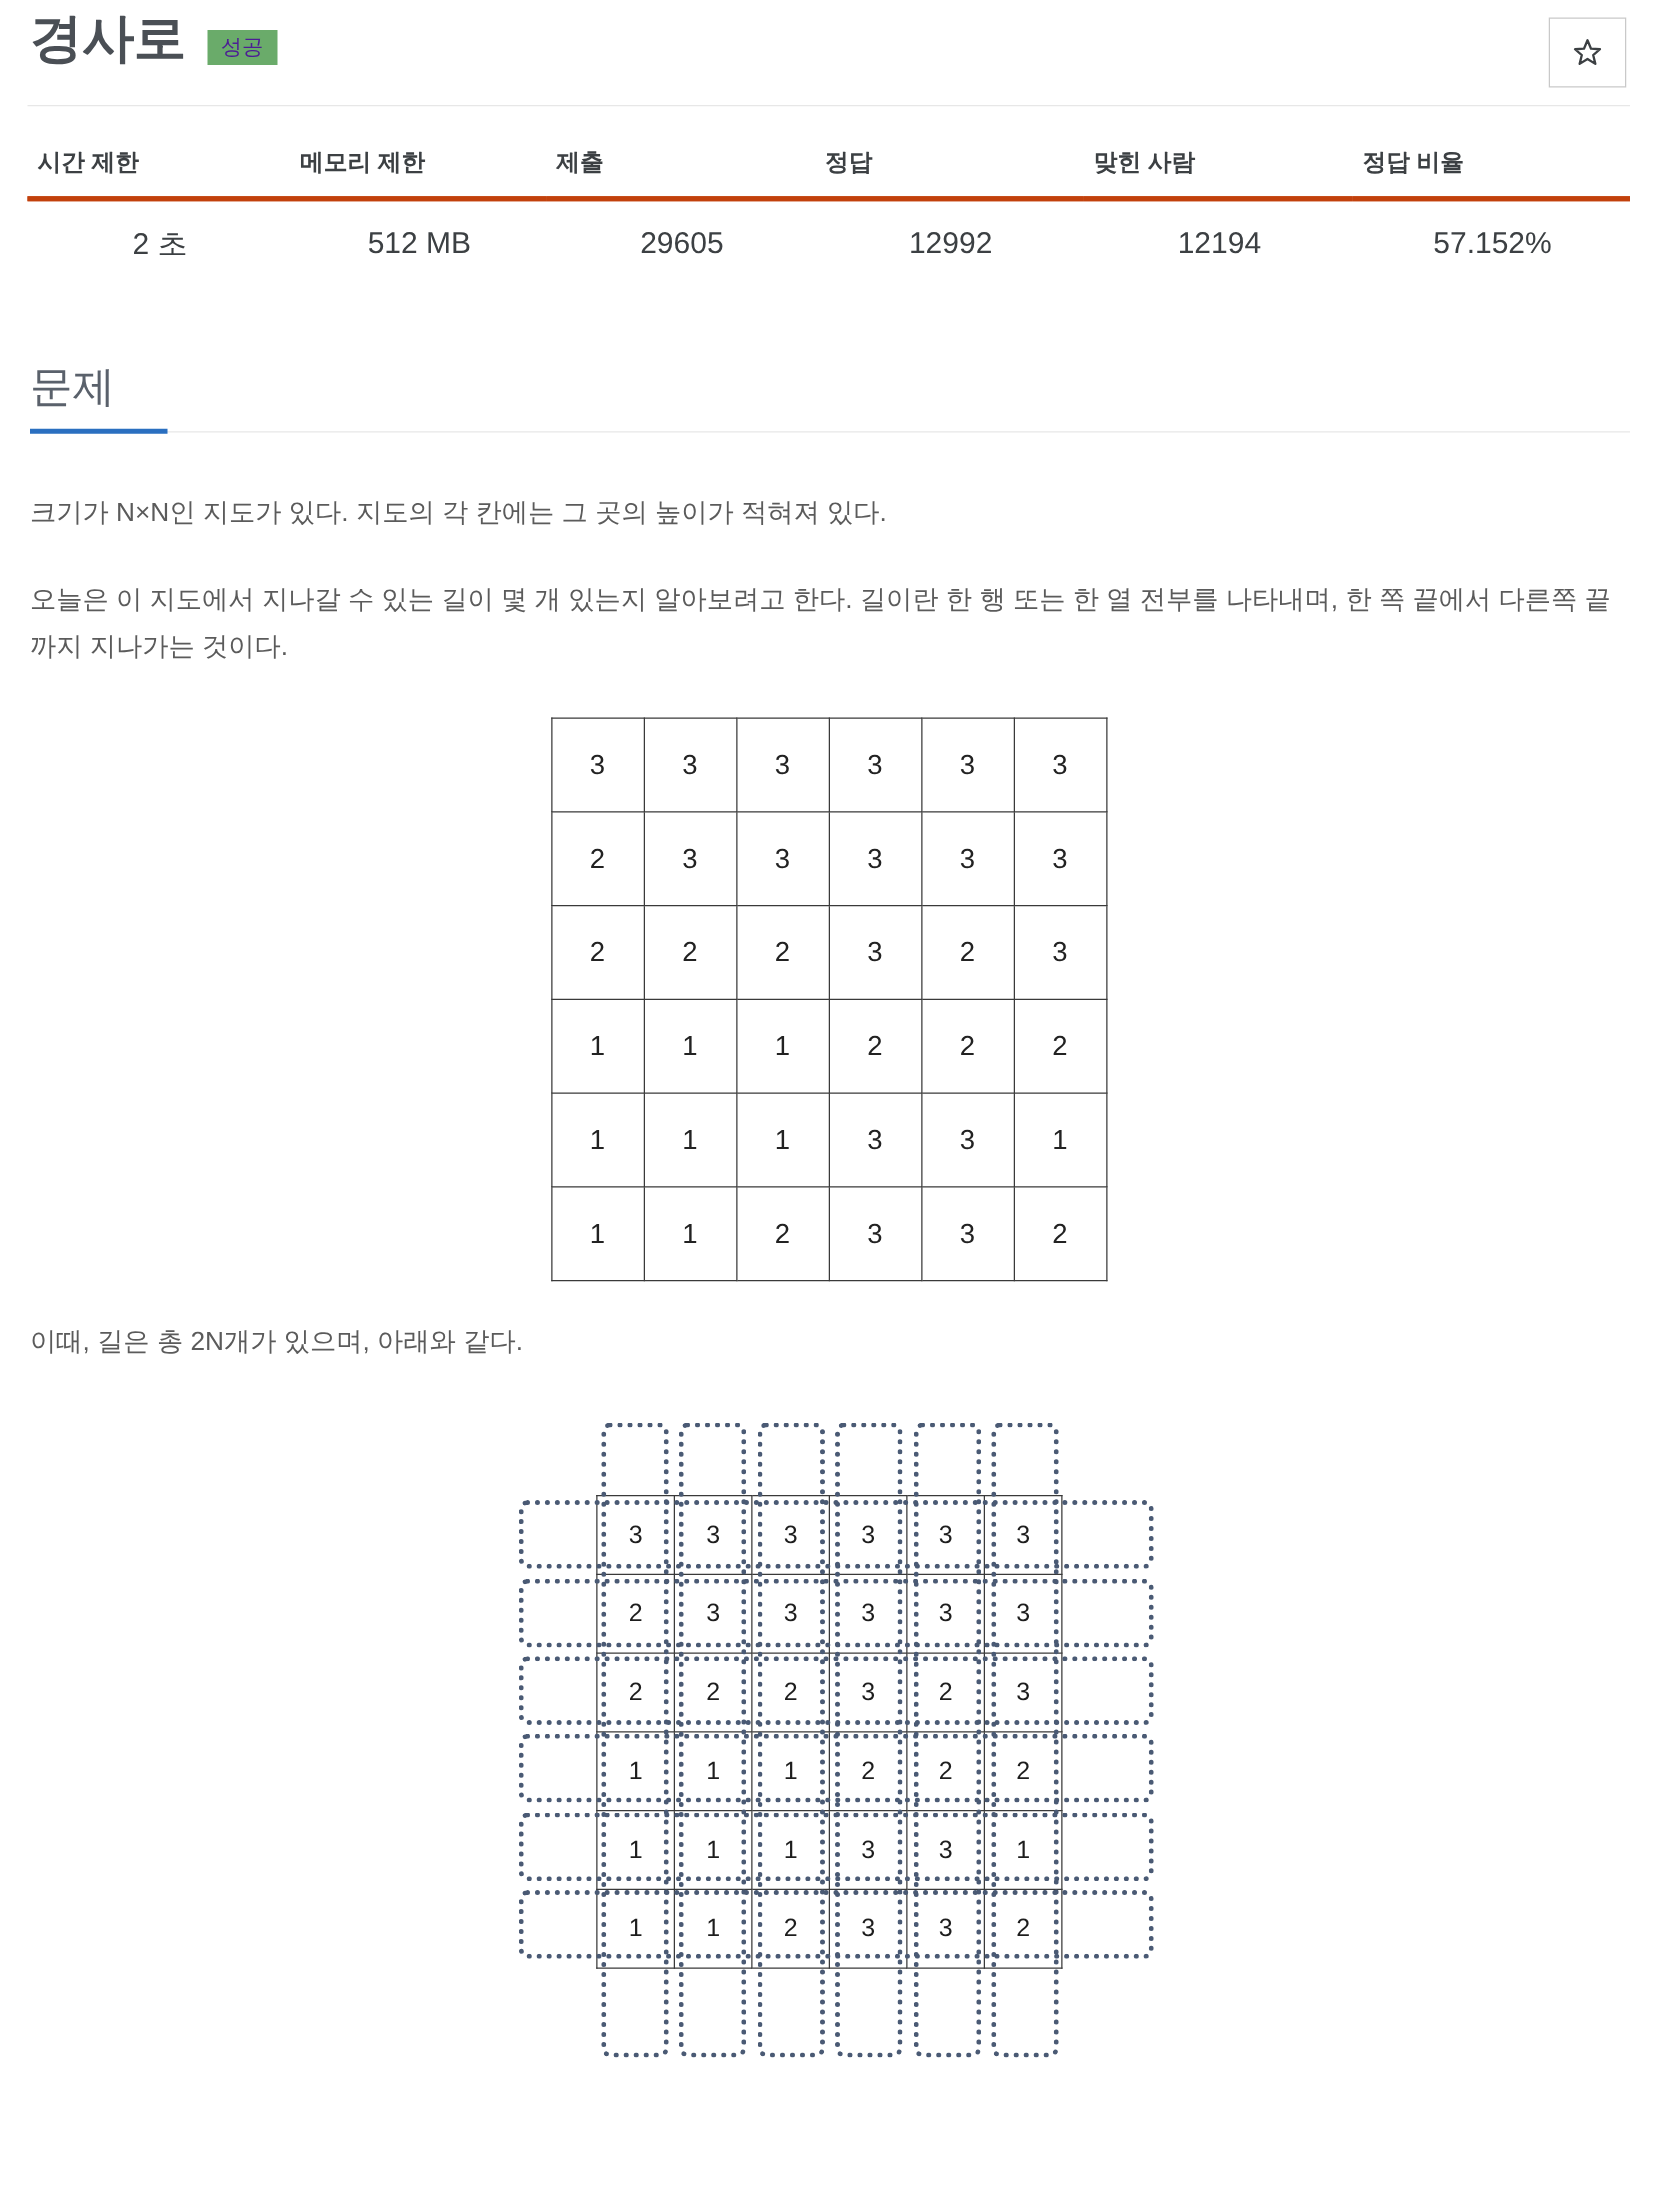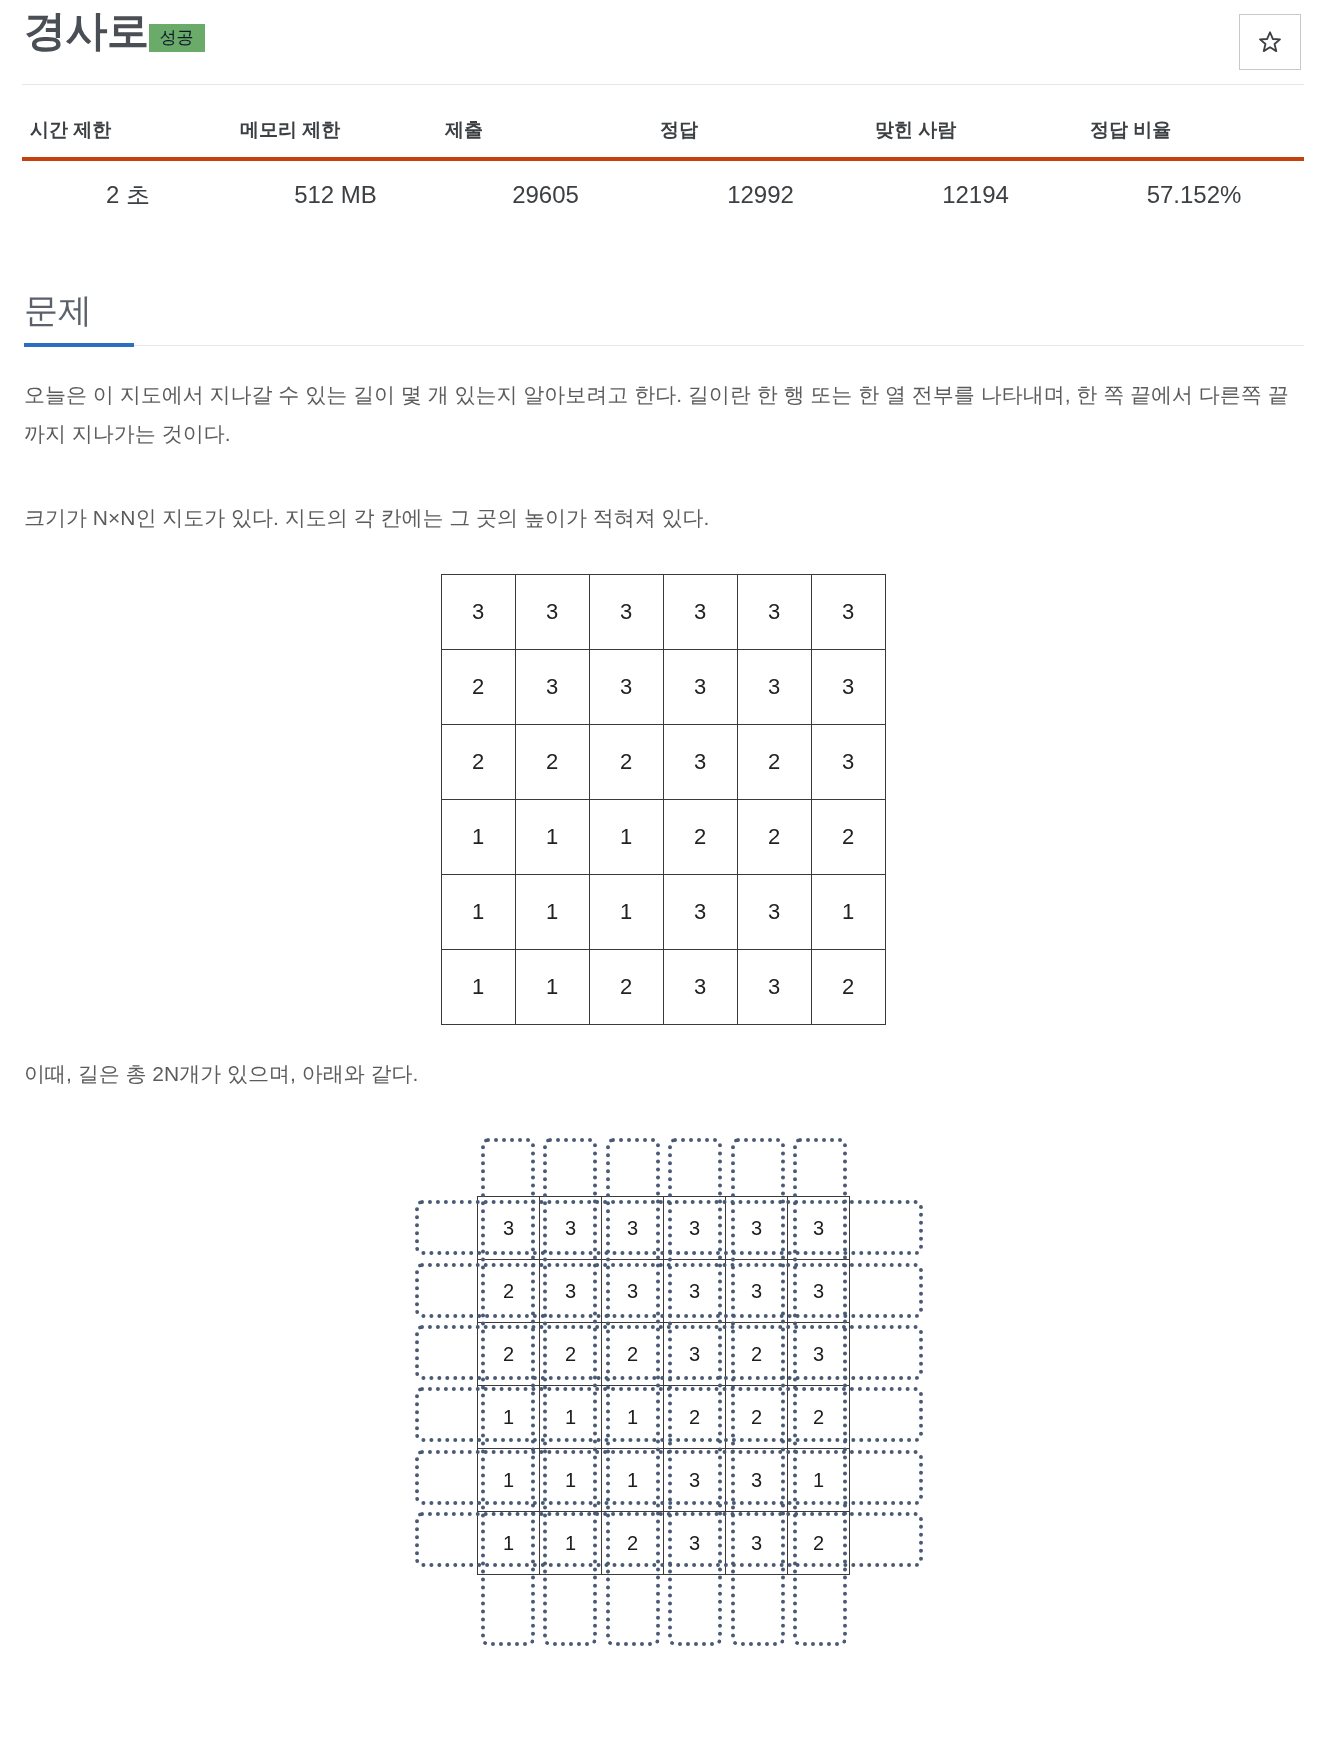--- a/index.html
+++ b/index.html
@@ -24,34 +24,35 @@
     display: flex;
     align-items: flex-start;
     justify-content: space-between;
     padding-top: 6px;
     padding-bottom: 14px;
     border-bottom: 1px solid #e7e7e7;
   }
   .title-wrap {
     display: flex;
     align-items: center;
+    gap: 17px;
     padding-left: 2px;
   }
   .page-title {
     font-size: 42px;
     font-weight: 700;
     color: #4a4f55;
     line-height: 1.18;
     letter-spacing: -0.5px;
     margin: 0;
   }
   .badge-success {
     display: inline-block;
     background: #6aab6a;
-    color: #0f172a;
+    color: #4c1d95;
     font-size: 17px;
     font-weight: 400;
     padding: 5px 11px 6px;
     line-height: 1;
     position: relative;
     top: 7px;
   }
   .star-button {
     width: 62px;
     height: 56px;
@@ -239,22 +240,22 @@
         <td>57.152%</td>
       </tr>
     </tbody>
   </table>
 
   <div class="section-head">
     <h2 class="section-title">문제</h2>
     <div class="section-rule"></div>
   </div>
 
+  <p class="body-text p-gap-1">크기가 N×N인 지도가 있다. 지도의 각 칸에는 그 곳의 높이가 적혀져 있다.</p>
   <p class="body-text p-gap-2">오늘은 이 지도에서 지나갈 수 있는 길이 몇 개 있는지 알아보려고 한다. 길이란 한 행 또는 한 열 전부를 나타내며, 한 쪽 끝에서 다른쪽 끝까지 지나가는 것이다.</p>
-  <p class="body-text p-gap-1">크기가 N×N인 지도가 있다. 지도의 각 칸에는 그 곳의 높이가 적혀져 있다.</p>
 
   <div class="figure fig-grid">
     <table class="grid-table">
       <tbody id="map-grid-body">
           <tr>
             <td>3</td>
             <td>3</td>
             <td>3</td>
             <td>3</td>
             <td>3</td>

